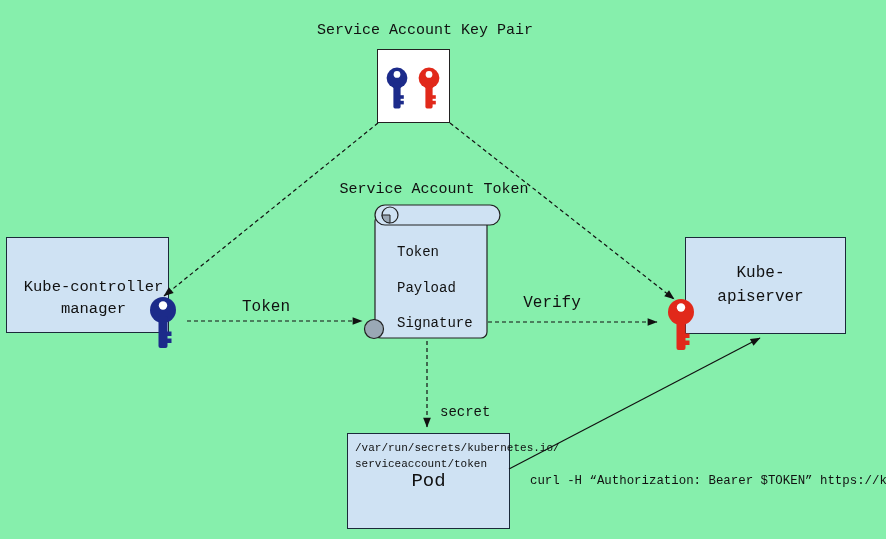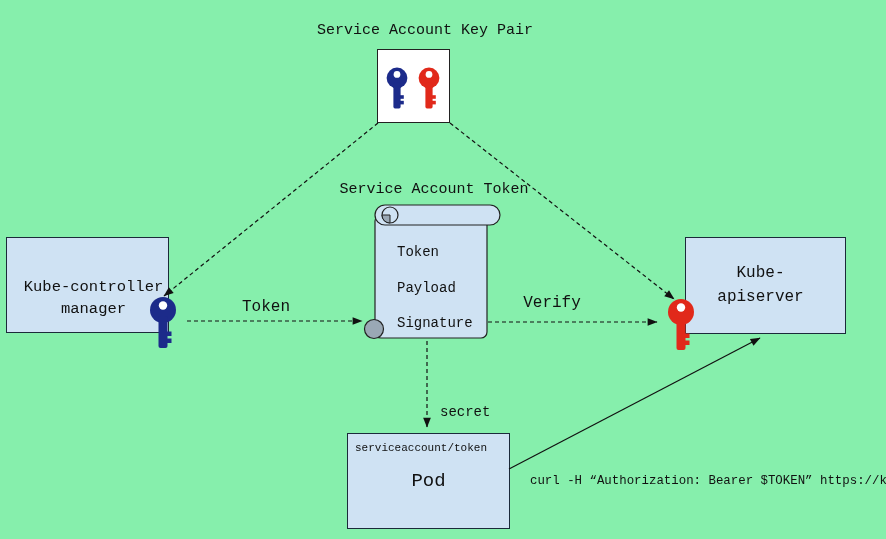--- a/index.html
+++ b/index.html
@@ -98,20 +98,21 @@
 
     <div class="scroll-item" style="top:244px;">Token</div>
     <div class="scroll-item" style="top:280px;">Payload</div>
     <div class="scroll-item" style="top:315px;">Signature</div>
 
     <div class="lbl edge-label center" style="left:226px;top:298px;width:80px;">Token</div>
     <div class="lbl edge-label center" style="left:512px;top:294px;width:80px;">Verify</div>
     <div class="secret-label">secret</div>
 
     <div class="pod-path">
+      <div>/var/run/secrets/kubernetes.io/</div>
       <div>serviceaccount/token</div>
     </div>
     <div class="pod-label">Pod</div>
 
     <div class="curl-label">curl -H “Authorization: Bearer $TOKEN” https://kubernetes/api/v1/</div>
   </div>
 
 </div>
 
 </body></html>

